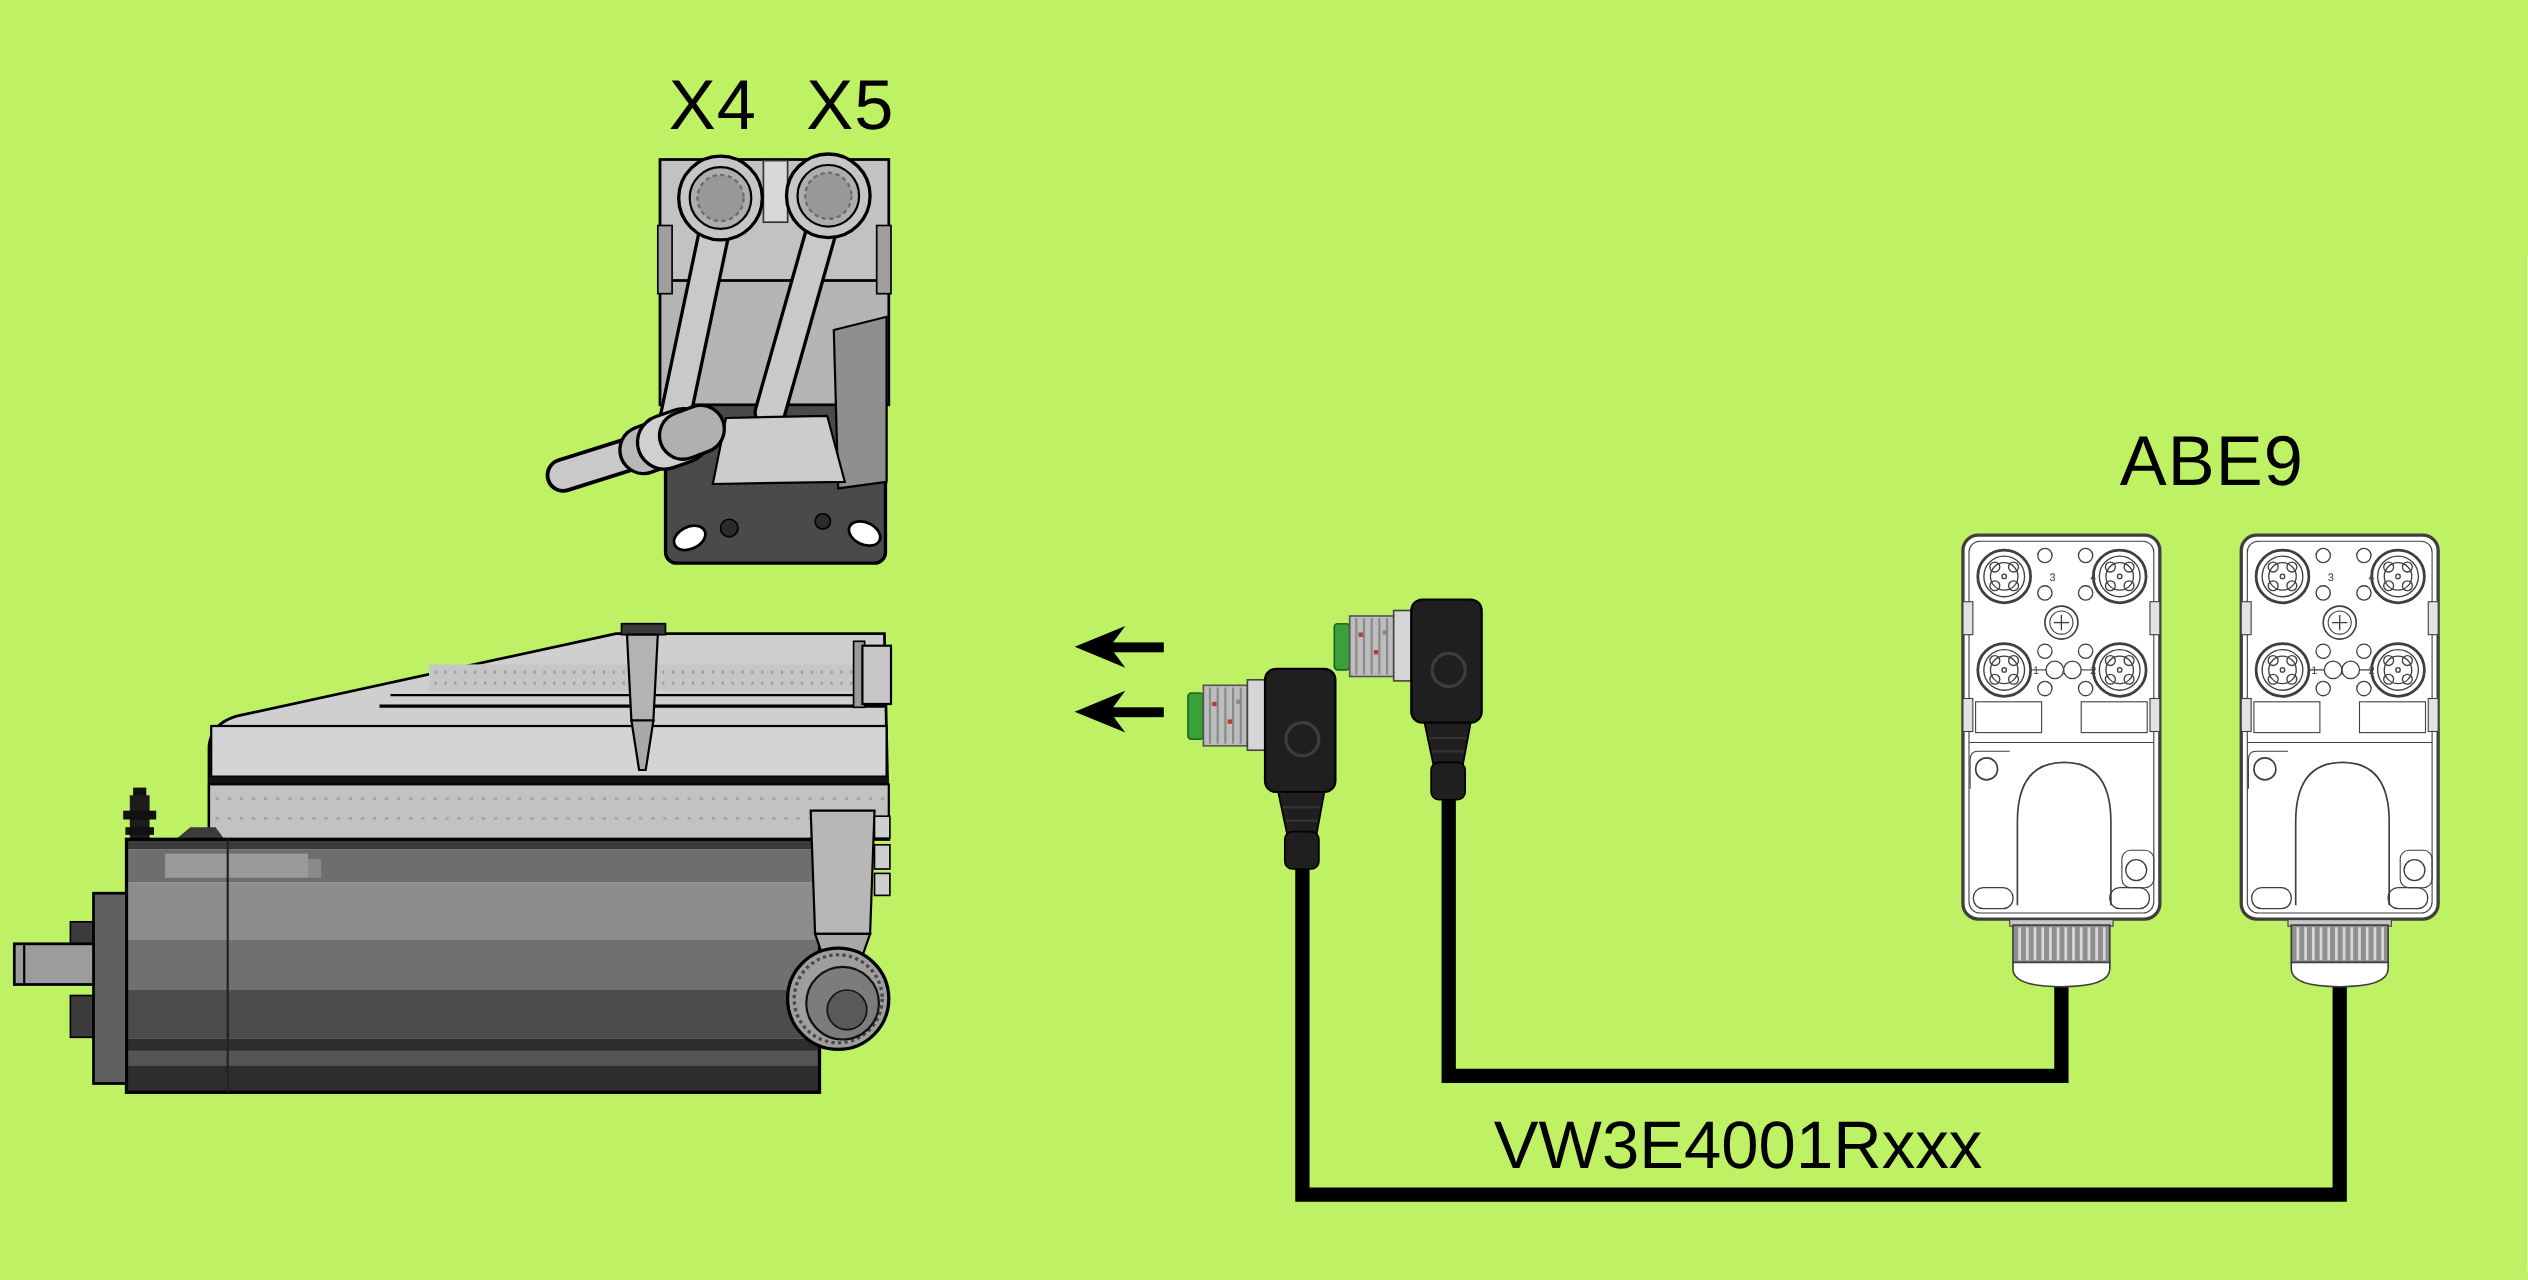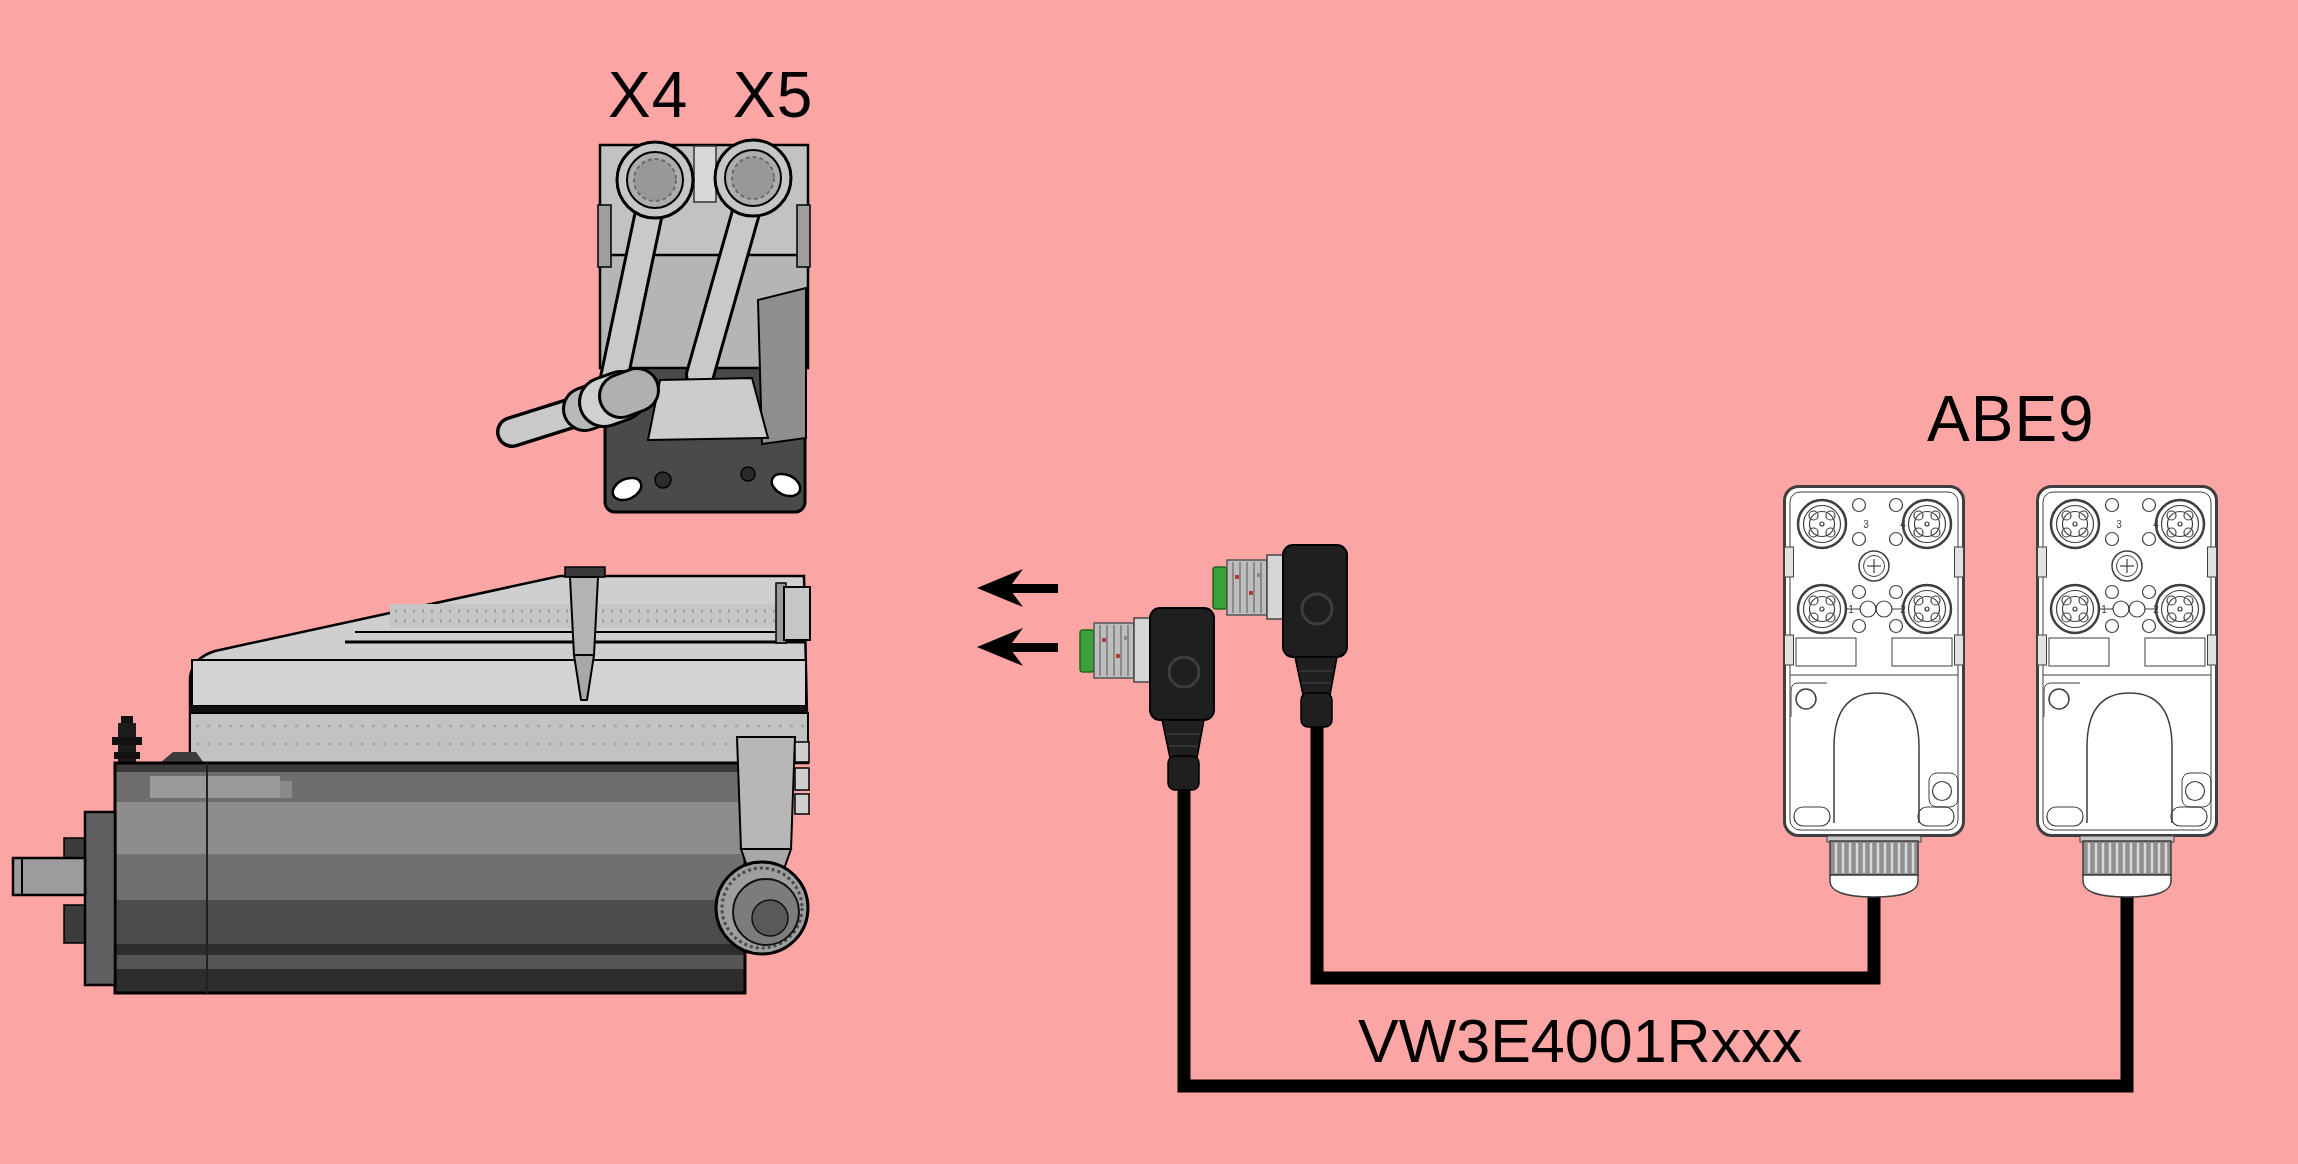--- a/index.html
+++ b/index.html
@@ -1,19 +1,19 @@
 <!DOCTYPE html>
 <html><head>
 <meta charset="utf-8">
 <style>
   html,body{margin:0;padding:0;background:#ffffff;}
   .canvas{
     position:relative;
     width:2298px;height:1164px;
-    background:#fca5a5;
+    background:#bef264;
     font-family:"Liberation Sans", sans-serif;
     overflow:hidden;
   }
   svg{display:block;}
   text{fill:#000000;font-family:"Liberation Sans", sans-serif;}
   .big-label{font-size:64px;letter-spacing:1px;}
   .cable-label{font-size:61px;}
   .port-num{font-size:10px;fill:#3f3f3f;}
 </style>
 </head>

